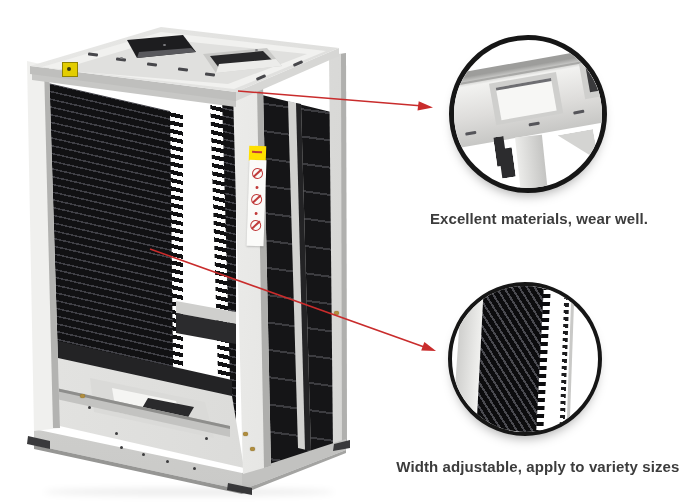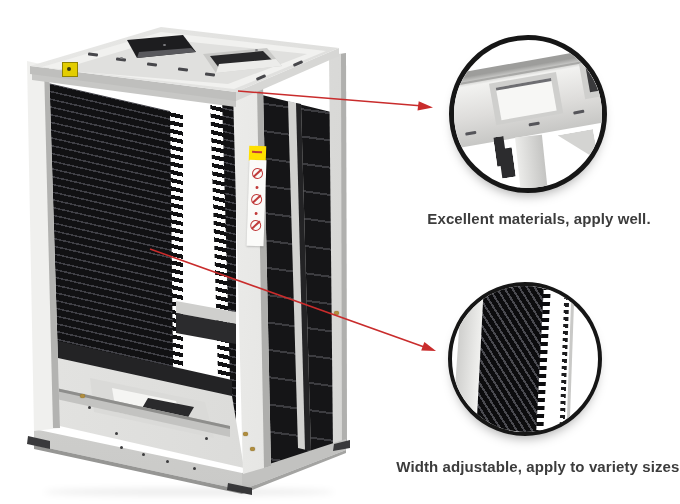--- a/index.html
+++ b/index.html
@@ -258,16 +258,16 @@
   </div>
 
   <div class="callout" id="callout2">
     <div class="c2-sliver-l"></div>
     <div class="c2-band"></div>
     <div class="c2-teeth"></div>
     <div class="c2-strip"></div>
     <div class="c2-strip-line"></div>
   </div>
 
-  <div class="caption" id="caption1">Excellent materials, apply well.</div>
+  <div class="caption" id="caption1">Excellent materials, wear well.</div>
   <div class="caption" id="caption2">Width adjustable, apply to variety sizes.</div>
 
 </div>
 
 </body></html>

